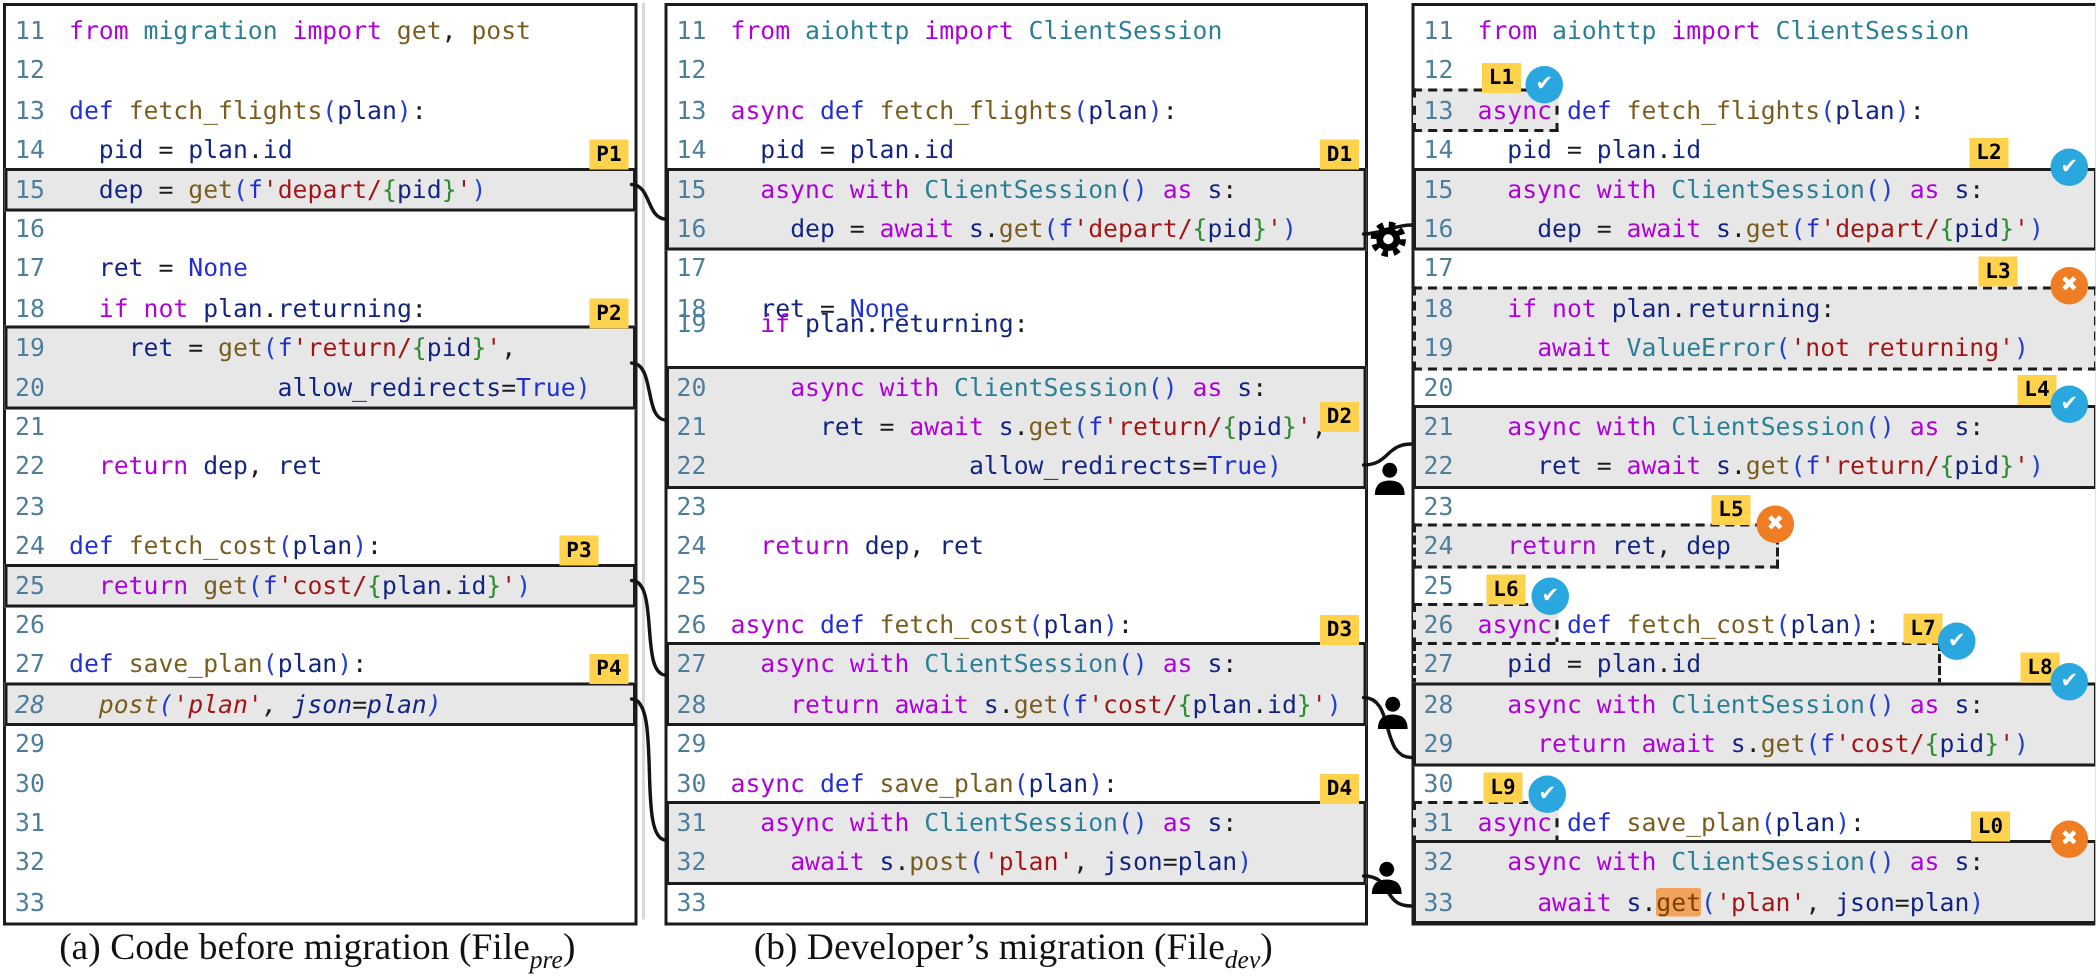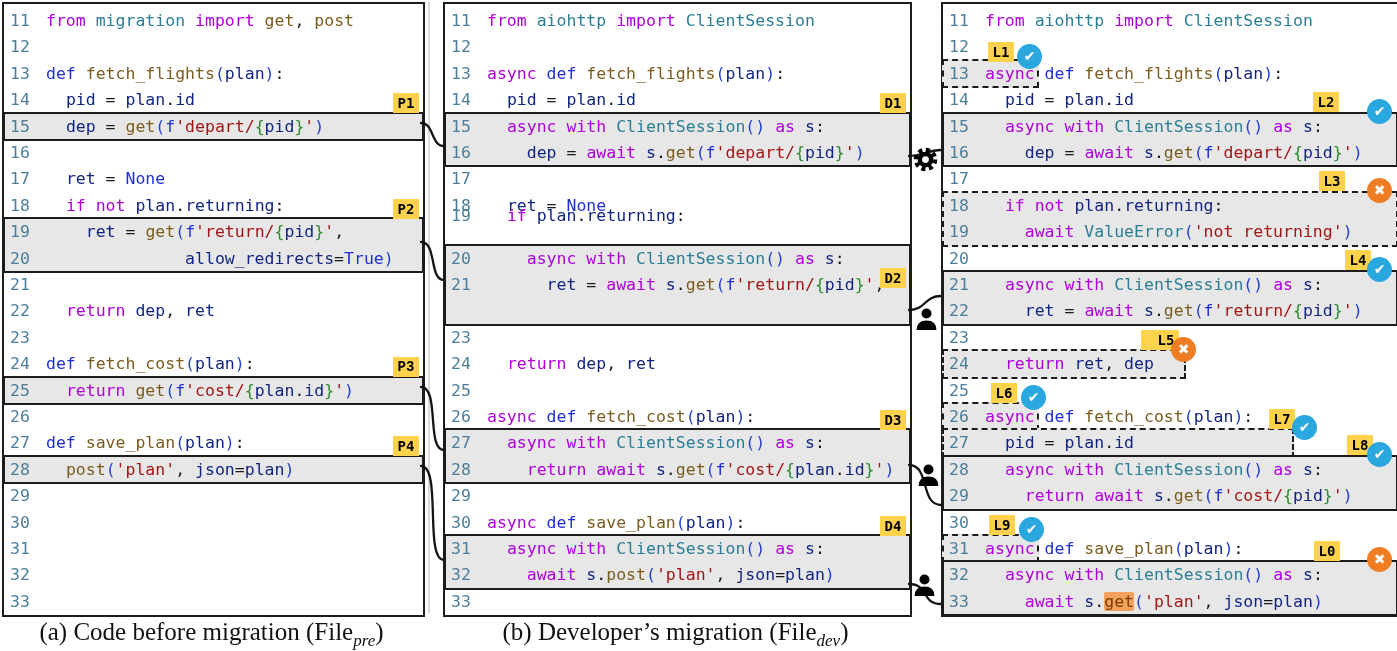--- a/index.html
+++ b/index.html
@@ -55,48 +55,49 @@
       <div class="row" style="top: 188.8px;"><span class="num">18</span><span class="tk-o">  </span><span class="tk-k">if</span><span class="tk-o"> </span><span class="tk-k">not</span><span class="tk-o"> </span><span class="tk-v">plan</span><span class="tk-o">.</span><span class="tk-v">returning</span><span class="tk-o">:</span></div>
       <div class="row" style="top: 215.2px;"><span class="num">19</span><span class="tk-o">    </span><span class="tk-v">ret</span><span class="tk-o"> = </span><span class="tk-f">get</span><span class="tk-p">(</span><span class="tk-b">f</span><span class="tk-s">'return/</span><span class="tk-g">{</span><span class="tk-v">pid</span><span class="tk-g">}</span><span class="tk-s">'</span><span class="tk-o">,</span></div>
       <div class="row" style="top: 241.6px;"><span class="num">20</span><span class="tk-o">              </span><span class="tk-v">allow_redirects</span><span class="tk-o">=</span><span class="tk-b">True</span><span class="tk-p">)</span></div>
       <div class="row" style="top: 268px;"><span class="num">21</span></div>
       <div class="row" style="top: 294.4px;"><span class="num">22</span><span class="tk-o">  </span><span class="tk-k">return</span><span class="tk-o"> </span><span class="tk-v">dep</span><span class="tk-o">, </span><span class="tk-v">ret</span></div>
       <div class="row" style="top: 320.8px;"><span class="num">23</span></div>
       <div class="row" style="top: 347.2px;"><span class="num">24</span><span class="tk-b">def</span><span class="tk-o"> </span><span class="tk-f">fetch_cost</span><span class="tk-p">(</span><span class="tk-v">plan</span><span class="tk-p">)</span><span class="tk-o">:</span></div>
       <div class="row" style="top: 373.6px;"><span class="num">25</span><span class="tk-o">  </span><span class="tk-k">return</span><span class="tk-o"> </span><span class="tk-f">get</span><span class="tk-p">(</span><span class="tk-b">f</span><span class="tk-s">'cost/</span><span class="tk-g">{</span><span class="tk-v">plan</span><span class="tk-o">.</span><span class="tk-v">id</span><span class="tk-g">}</span><span class="tk-s">'</span><span class="tk-p">)</span></div>
       <div class="row" style="top: 400px;"><span class="num">26</span></div>
       <div class="row" style="top: 426.4px;"><span class="num">27</span><span class="tk-b">def</span><span class="tk-o"> </span><span class="tk-f">save_plan</span><span class="tk-p">(</span><span class="tk-v">plan</span><span class="tk-p">)</span><span class="tk-o">:</span></div>
-      <div class="row" style="top: 452.8px;"><span class="num">28</span><span class="tk-o">  </span><span class="tk-f">post</span><span class="tk-p">(</span><span class="tk-s">'plan'</span><span class="tk-o">, </span><span class="tk-v">json</span><span class="tk-o">=</span><span class="tk-v">plan</span><span class="tk-p">)</span></div>
+      <div class="row" style="top: 452.8px; font-style: italic;"><span class="num">28</span><span class="tk-o">  </span><span class="tk-f">post</span><span class="tk-p">(</span><span class="tk-s">'plan'</span><span class="tk-o">, </span><span class="tk-v">json</span><span class="tk-o">=</span><span class="tk-v">plan</span><span class="tk-p">)</span></div>
       <div class="row" style="top: 479.2px;"><span class="num">29</span></div>
       <div class="row" style="top: 505.6px;"><span class="num">30</span></div>
       <div class="row" style="top: 532px;"><span class="num">31</span></div>
       <div class="row" style="top: 558.4px;"><span class="num">32</span></div>
       <div class="row" style="top: 584.8px;"><span class="num">33</span></div>
       <div class="badge" style="left: 389px; top: 89px;">P1</div>
       <div class="badge" style="left: 389px; top: 195px;">P2</div>
-      <div class="badge" style="left: 389px; top: 353px; font-family: Liberation Mono, monospace;">P3</div>
+      <div class="badge" style="left: 369px; top: 353px;">P3</div>
       <div class="badge" style="left: 389px; top: 432px;">P4</div>
     </div>
     <div class="cap" style="left: 2px; width: 419px;"><span>(a) Code before migration (File</span><sub>pre</sub><span>)</span></div>
     <div class="panel" style="left: 443px; width: 465px;">
       <div class="hlbox" style="top: 107.6px; height: 55.8px; left: -1px; width: 467px;"></div>
       <div class="hlbox" style="top: 239.6px; height: 82.2px; left: -1px; width: 467px;"></div>
       <div class="hlbox" style="top: 424.4px; height: 55.8px; left: -1px; width: 467px;"></div>
       <div class="hlbox" style="top: 530px; height: 55.8px; left: -1px; width: 467px;"></div>
       <div class="row" style="top: 4px;"><span class="num">11</span><span class="tk-k">from</span><span class="tk-o"> </span><span class="tk-c">aiohttp</span><span class="tk-o"> </span><span class="tk-k">import</span><span class="tk-o"> </span><span class="tk-c">ClientSession</span></div>
       <div class="row" style="top: 30.4px;"><span class="num">12</span></div>
       <div class="row" style="top: 56.8px;"><span class="num">13</span><span class="tk-k">async</span><span class="tk-o"> </span><span class="tk-b">def</span><span class="tk-o"> </span><span class="tk-f">fetch_flights</span><span class="tk-p">(</span><span class="tk-v">plan</span><span class="tk-p">)</span><span class="tk-o">:</span></div>
       <div class="row" style="top: 83.2px;"><span class="num">14</span><span class="tk-o">  </span><span class="tk-v">pid</span><span class="tk-o"> = </span><span class="tk-v">plan</span><span class="tk-o">.</span><span class="tk-v">id</span></div>
       <div class="row" style="top: 109.6px;"><span class="num">15</span><span class="tk-o">  </span><span class="tk-k">async</span><span class="tk-o"> </span><span class="tk-k">with</span><span class="tk-o"> </span><span class="tk-c">ClientSession</span><span class="tk-p">()</span><span class="tk-o"> </span><span class="tk-k">as</span><span class="tk-o"> </span><span class="tk-v">s</span><span class="tk-o">:</span></div>
       <div class="row" style="top: 136px;"><span class="num">16</span><span class="tk-o">    </span><span class="tk-v">dep</span><span class="tk-o"> = </span><span class="tk-k">await</span><span class="tk-o"> </span><span class="tk-v">s</span><span class="tk-o">.</span><span class="tk-f">get</span><span class="tk-p">(</span><span class="tk-b">f</span><span class="tk-s">'depart/</span><span class="tk-g">{</span><span class="tk-v">pid</span><span class="tk-g">}</span><span class="tk-s">'</span><span class="tk-p">)</span></div>
       <div class="row" style="top: 162.4px;"><span class="num">17</span></div>
       <div class="row" style="top: 188.8px;"><span class="num">18</span><span class="tk-o">  </span><span class="tk-v">ret</span><span class="tk-o"> = </span><span class="tk-b">None</span></div>
       <div class="row" style="top: 199px;"><span class="num">19</span><span class="tk-o">  </span><span class="tk-k">if</span><span class="tk-o"> </span><span class="tk-v">plan</span><span class="tk-o">.</span><span class="tk-v">returning</span><span class="tk-o">:</span></div>
       <div class="row" style="top: 241.6px;"><span class="num">20</span><span class="tk-o">    </span><span class="tk-k">async</span><span class="tk-o"> </span><span class="tk-k">with</span><span class="tk-o"> </span><span class="tk-c">ClientSession</span><span class="tk-p">()</span><span class="tk-o"> </span><span class="tk-k">as</span><span class="tk-o"> </span><span class="tk-v">s</span><span class="tk-o">:</span></div>
       <div class="row" style="top: 268px;"><span class="num">21</span><span class="tk-o">      </span><span class="tk-v">ret</span><span class="tk-o"> = </span><span class="tk-k">await</span><span class="tk-o"> </span><span class="tk-v">s</span><span class="tk-o">.</span><span class="tk-f">get</span><span class="tk-p">(</span><span class="tk-b">f</span><span class="tk-s">'return/</span><span class="tk-g">{</span><span class="tk-v">pid</span><span class="tk-g">}</span><span class="tk-s">'</span><span class="tk-o">,</span></div>
+      <div class="row" style="top: 294.4px;"><span class="num">22</span><span class="tk-o">                </span><span class="tk-v">allow_redirects</span><span class="tk-o">=</span><span class="tk-b">True</span><span class="tk-p">)</span></div>
       <div class="row" style="top: 320.8px;"><span class="num">23</span></div>
       <div class="row" style="top: 347.2px;"><span class="num">24</span><span class="tk-o">  </span><span class="tk-k">return</span><span class="tk-o"> </span><span class="tk-v">dep</span><span class="tk-o">, </span><span class="tk-v">ret</span></div>
       <div class="row" style="top: 373.6px;"><span class="num">25</span></div>
       <div class="row" style="top: 400px;"><span class="num">26</span><span class="tk-k">async</span><span class="tk-o"> </span><span class="tk-b">def</span><span class="tk-o"> </span><span class="tk-f">fetch_cost</span><span class="tk-p">(</span><span class="tk-v">plan</span><span class="tk-p">)</span><span class="tk-o">:</span></div>
       <div class="row" style="top: 426.4px;"><span class="num">27</span><span class="tk-o">  </span><span class="tk-k">async</span><span class="tk-o"> </span><span class="tk-k">with</span><span class="tk-o"> </span><span class="tk-c">ClientSession</span><span class="tk-p">()</span><span class="tk-o"> </span><span class="tk-k">as</span><span class="tk-o"> </span><span class="tk-v">s</span><span class="tk-o">:</span></div>
       <div class="row" style="top: 452.8px;"><span class="num">28</span><span class="tk-o">    </span><span class="tk-k">return</span><span class="tk-o"> </span><span class="tk-k">await</span><span class="tk-o"> </span><span class="tk-v">s</span><span class="tk-o">.</span><span class="tk-f">get</span><span class="tk-p">(</span><span class="tk-b">f</span><span class="tk-s">'cost/</span><span class="tk-g">{</span><span class="tk-v">plan</span><span class="tk-o">.</span><span class="tk-v">id</span><span class="tk-g">}</span><span class="tk-s">'</span><span class="tk-p">)</span></div>
       <div class="row" style="top: 479.2px;"><span class="num">29</span></div>
       <div class="row" style="top: 505.6px;"><span class="num">30</span><span class="tk-k">async</span><span class="tk-o"> </span><span class="tk-b">def</span><span class="tk-o"> </span><span class="tk-f">save_plan</span><span class="tk-p">(</span><span class="tk-v">plan</span><span class="tk-p">)</span><span class="tk-o">:</span></div>
       <div class="row" style="top: 532px;"><span class="num">31</span><span class="tk-o">  </span><span class="tk-k">async</span><span class="tk-o"> </span><span class="tk-k">with</span><span class="tk-o"> </span><span class="tk-c">ClientSession</span><span class="tk-p">()</span><span class="tk-o"> </span><span class="tk-k">as</span><span class="tk-o"> </span><span class="tk-v">s</span><span class="tk-o">:</span></div>
       <div class="row" style="top: 558.4px;"><span class="num">32</span><span class="tk-o">    </span><span class="tk-k">await</span><span class="tk-o"> </span><span class="tk-v">s</span><span class="tk-o">.</span><span class="tk-f">post</span><span class="tk-p">(</span><span class="tk-s">'plan'</span><span class="tk-o">, </span><span class="tk-v">json</span><span class="tk-o">=</span><span class="tk-v">plan</span><span class="tk-p">)</span></div>
@@ -142,21 +143,21 @@
       <div class="row" style="top: 558.4px;"><span class="num">32</span><span class="tk-o">  </span><span class="tk-k">async</span><span class="tk-o"> </span><span class="tk-k">with</span><span class="tk-o"> </span><span class="tk-c">ClientSession</span><span class="tk-p">()</span><span class="tk-o"> </span><span class="tk-k">as</span><span class="tk-o"> </span><span class="tk-v">s</span><span class="tk-o">:</span></div>
       <div class="row" style="top: 584.8px;"><span class="num">33</span><span class="tk-o">    </span><span class="tk-k">await</span><span class="tk-o"> </span><span class="tk-v">s</span><span class="tk-o">.</span><span class="tk-h">get</span><span class="tk-p">(</span><span class="tk-s">'plan'</span><span class="tk-o">, </span><span class="tk-v">json</span><span class="tk-o">=</span><span class="tk-v">plan</span><span class="tk-p">)</span></div>
       <div class="badge" style="left: 45px; top: 38px;">L1</div>
       <div class="mark check" style="left: 74px; top: 40px;">✔</div>
       <div class="badge" style="left: 370px; top: 88px;">L2</div>
       <div class="mark check" style="left: 424px; top: 95px;">✔</div>
       <div class="badge" style="left: 376px; top: 167px;">L3</div>
       <div class="mark cross" style="left: 424px; top: 174px;">✖</div>
       <div class="badge" style="left: 378px; top: 246px; margin-left: 24px;">L4</div>
       <div class="mark check" style="left: 424px; top: 253px;">✔</div>
-      <div class="badge" style="left: 198px; top: 326px; padding-left: 12px;">L5</div>
+      <div class="badge" style="left: 198px; top: 326px;">L5</div>
       <div class="mark cross" style="left: 228px; top: 333px;">✖</div>
       <div class="badge" style="left: 48px; top: 379px;">L6</div>
       <div class="mark check" style="left: 78px; top: 381px;">✔</div>
       <div class="badge" style="left: 326px; top: 405px;">L7</div>
       <div class="mark check" style="left: 349px; top: 411px;">✔</div>
       <div class="badge" style="left: 404px; top: 431px; text-align: center;">L8</div>
       <div class="mark check" style="left: 424px; top: 438px;">✔</div>
       <div class="badge" style="left: 46px; top: 511px;">L9</div>
       <div class="mark check" style="left: 76px; top: 513px;">✔</div>
       <div class="badge" style="left: 371px; top: 537px;">L0</div>

